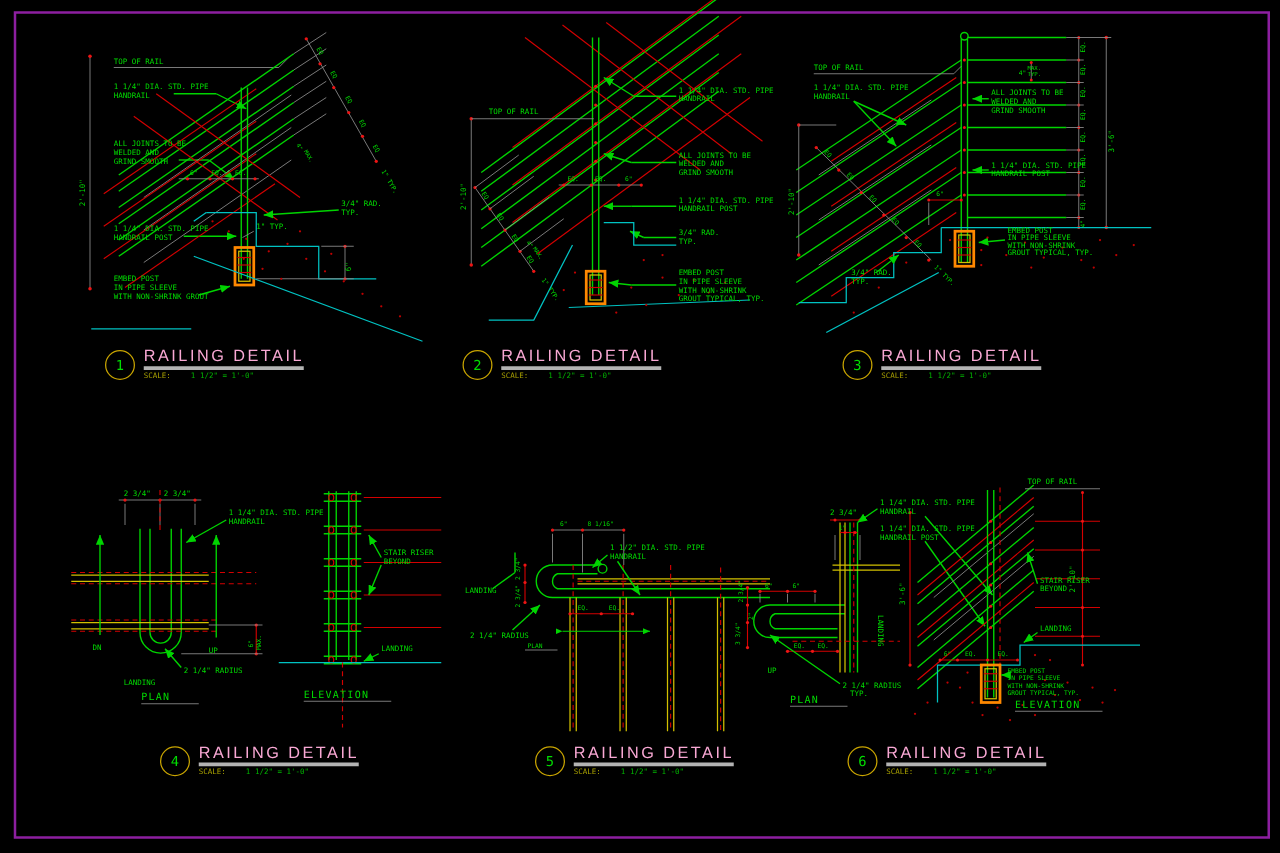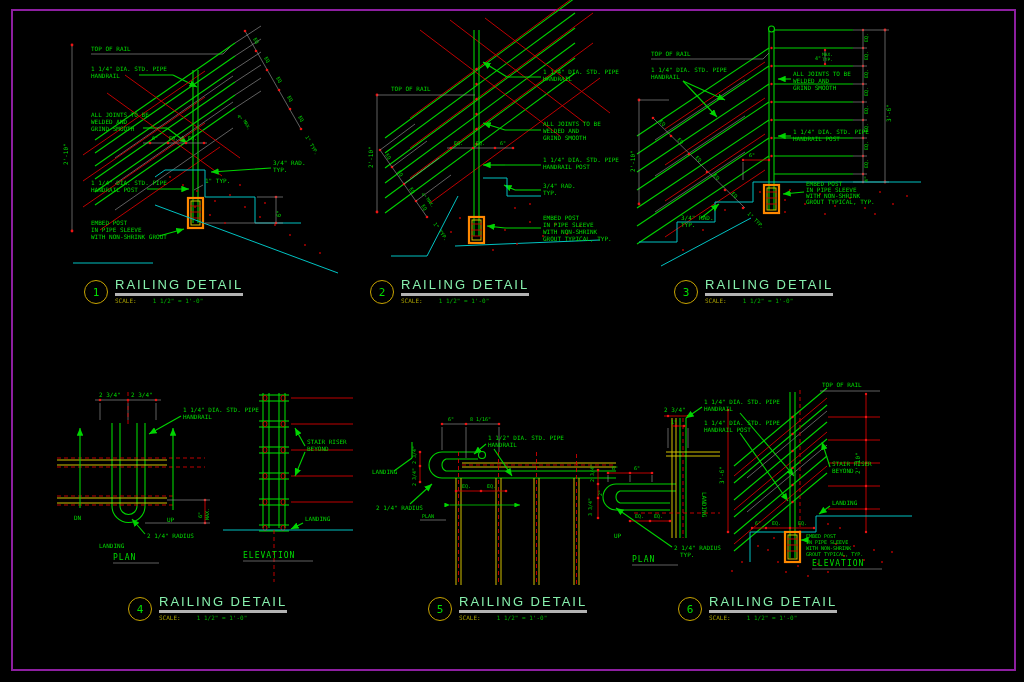--- a/index.html
+++ b/index.html
@@ -17,21 +17,21 @@
   .c{stroke:#00c2c2;fill:none;stroke-width:1}
   .o{stroke:#ff8800;fill:none;stroke-width:2.2}
   .gr{stroke:#8a8a8a;fill:none;stroke-width:0.7}
   .dot{fill:#ee1414}
   .sp{fill:#c00000}
   .title{position:absolute;display:flex;align-items:flex-start;gap:7px}
   .badge{width:22px;height:22px;border:1.6px solid #c8a400;border-radius:50%;
          display:flex;align-items:center;justify-content:center;
          color:#00dc00;font:11px "DejaVu Sans Mono",monospace;flex:0 0 auto;margin-top:3px}
   .tcol{display:flex;flex-direction:column}
-  .tname{color:#86efac;font:13px "Liberation Sans",sans-serif;letter-spacing:2px}
+  .tname{color:#f9a8d4;font:13px "Liberation Sans",sans-serif;letter-spacing:2px}
   .trule{height:3px;background:#b3b3b3;width:128px;margin-top:1px}
   .tscale{display:flex;gap:16px;margin-top:1px}
   .slab{color:#a8a000;font:6px "DejaVu Sans Mono",monospace}
   .sval{color:#00b400;font:6px "DejaVu Sans Mono",monospace}
 </style>
 </head>
 <body>
 
 <div id="canvas">
 <div class="frame"></div>

